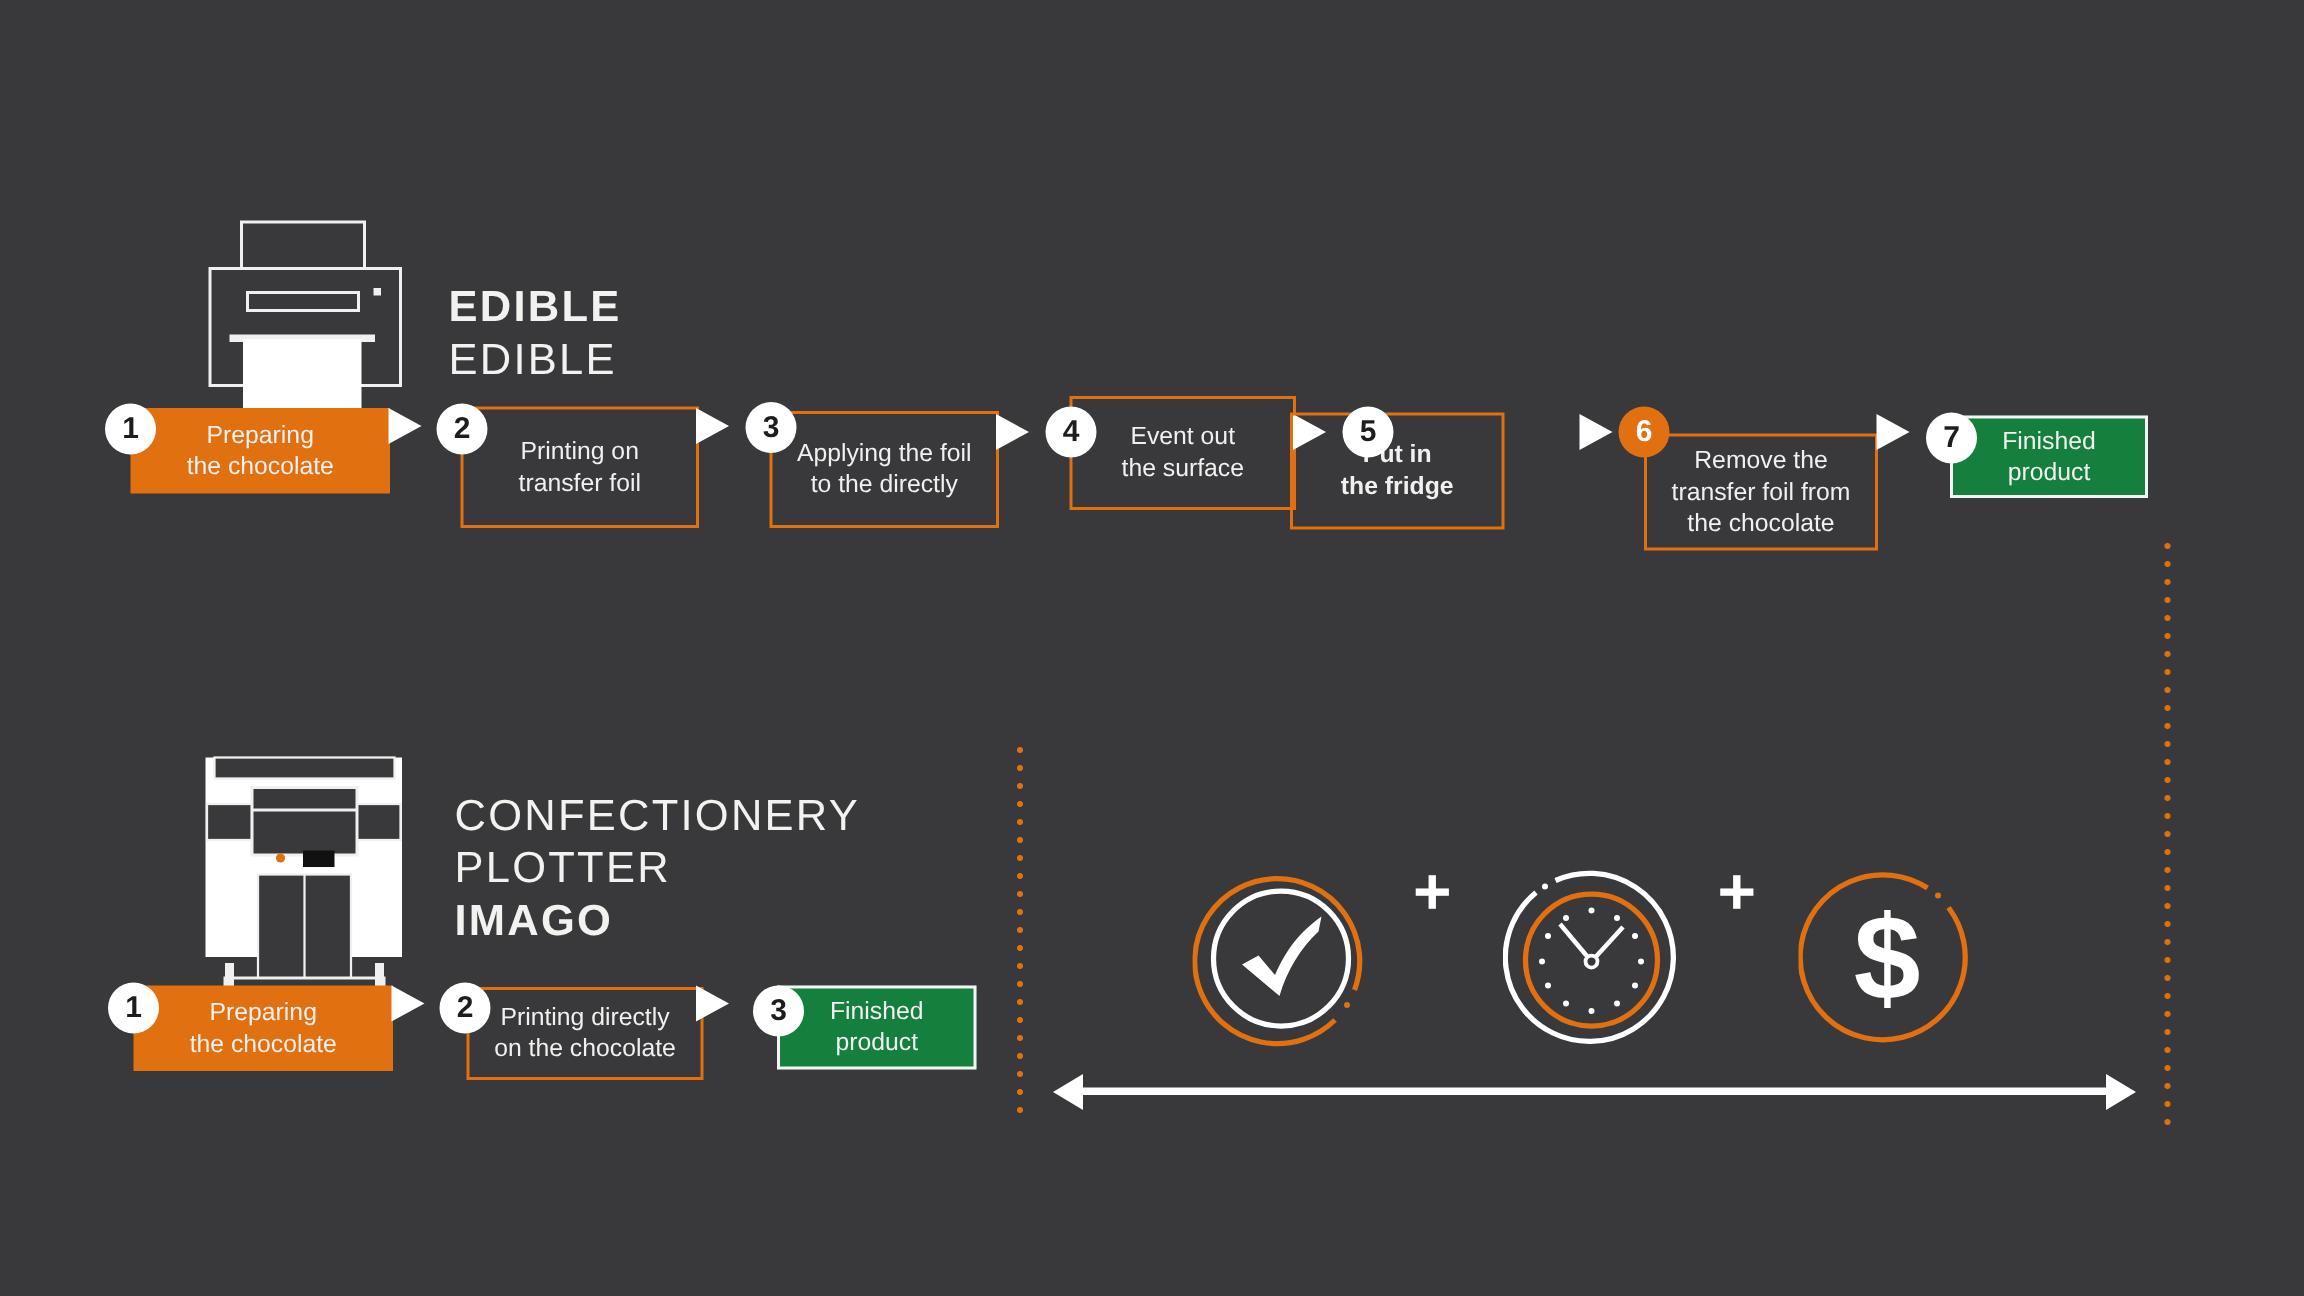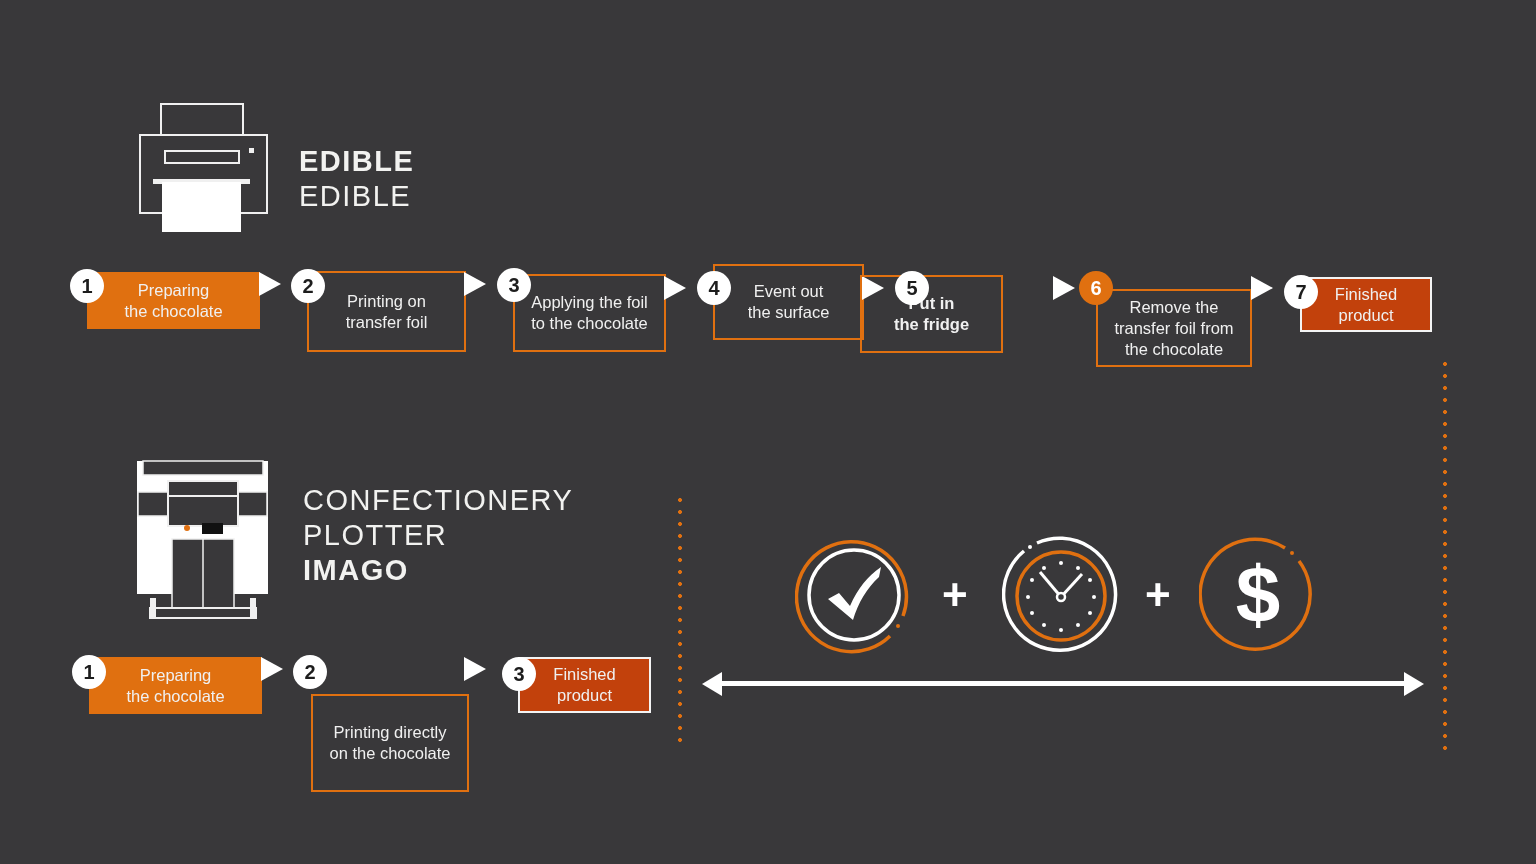--- a/index.html
+++ b/index.html
@@ -1,25 +1,25 @@
 <!DOCTYPE html>
 <html><head>
 <meta charset="utf-8">
 <style>
   html,body{margin:0;padding:0;}
   body{width:1536px;height:864px;background:#39383a;position:relative;overflow:hidden;
        font-family:"Liberation Sans","DejaVu Sans",sans-serif;color:#f2f2f2;}
-  .abs{position:absolute;}
+  .abs{position:absolute;margin-top:44px;}
   .title{font-size:29px;line-height:35px;letter-spacing:1.5px;color:#f2f2f0;}
   .title .b{font-weight:bold;}
   .step-box{position:absolute;box-sizing:border-box;display:flex;align-items:center;justify-content:center;
             text-align:center;font-size:16.5px;line-height:21px;color:#f0f0f0;padding:2px 6px;}
   .step-box.filled{background:#e07010;}
   .step-box.outline{border:2px solid #e07010;background:transparent;}
-  .step-box.final{background:#c2410c;border:2px solid #f4f4f4;}
+  .step-box.final{background:#15803d;border:2px solid #f4f4f4;}
   .num{position:absolute;width:34px;height:34px;border-radius:50%;background:#fff;color:#1d1d1d;
        font-weight:bold;font-size:20px;display:flex;align-items:center;justify-content:center;}
   .num.orange{background:#e07010;color:#fff;}
   .tri{position:absolute;width:0;height:0;border-top:12px solid transparent;border-bottom:12px solid transparent;
        border-left:22px solid #ffffff;}
   .dots-v{position:absolute;width:4px;
           background-image:radial-gradient(circle,#e07010 1.8px,transparent 2.2px);
           background-size:4px 12px;background-repeat:repeat-y;}
   .plus{position:absolute;font-size:44px;font-weight:bold;color:#fff;line-height:44px;}
 </style>
@@ -55,21 +55,21 @@
       <div>Printing on</div>
       <div>transfer foil</div>
     </div>
 </div>
 <div class="num" style="left:291px;top:269px;">2</div>
 <div class="tri" style="left:464px;top:272px;"></div>
 
 <div class="step-box outline" style="left:513px;top:274px;width:153px;height:78px;">
   <div>
       <div>Applying the foil</div>
-      <div>to the chocolate</div>
+      <div>to the directly</div>
     </div>
 </div>
 <div class="num" style="left:497px;top:268px;">3</div>
 <div class="tri" style="left:664px;top:276px;"></div>
 
 <div class="step-box outline" style="left:713px;top:264px;width:151px;height:76px;">
   <div>
       <div>Event out</div>
       <div>the surface</div>
     </div>
@@ -129,21 +129,21 @@
 
 <div class="step-box filled" style="left:89px;top:657px;width:173px;height:57px;">
   <div>
       <div>Preparing</div>
       <div>the chocolate</div>
     </div>
 </div>
 <div class="num" style="left:72px;top:655px;">1</div>
 <div class="tri" style="left:261px;top:657px;"></div>
 
-<div class="step-box outline" style="left:311px;top:658px;width:158px;height:98px;margin-top:36px;">
+<div class="step-box outline" style="left:311px;top:658px;width:158px;height:62px;">
   <div>
       <div>Printing directly</div>
       <div>on the chocolate</div>
     </div>
 </div>
 <div class="num" style="left:293px;top:655px;">2</div>
 <div class="tri" style="left:464px;top:657px;"></div>
 
 <div class="step-box final" style="left:518px;top:657px;width:133px;height:56px;">
   <div>

